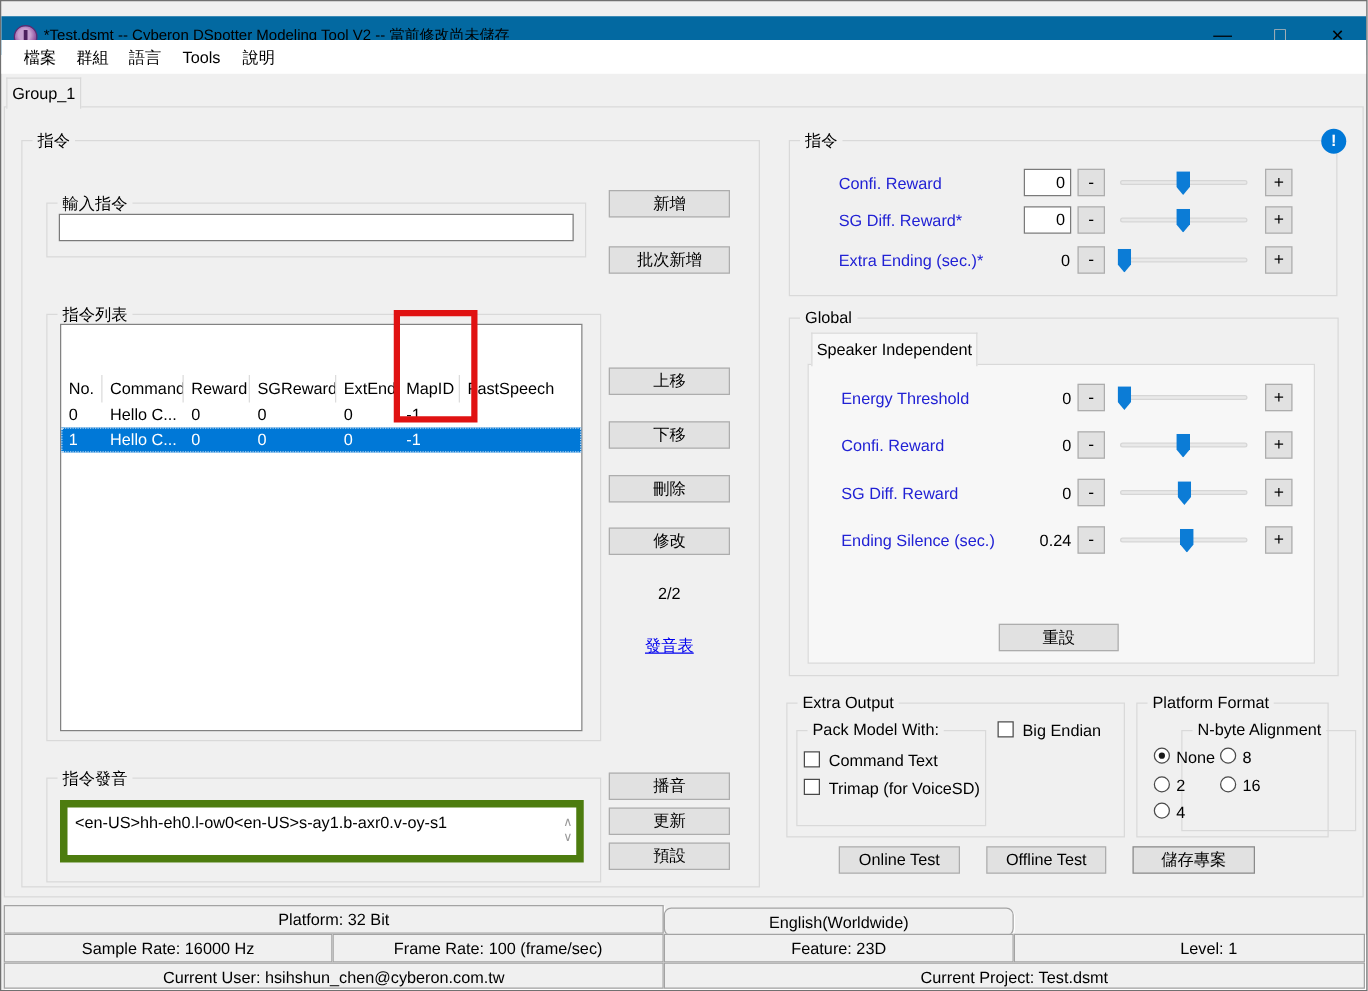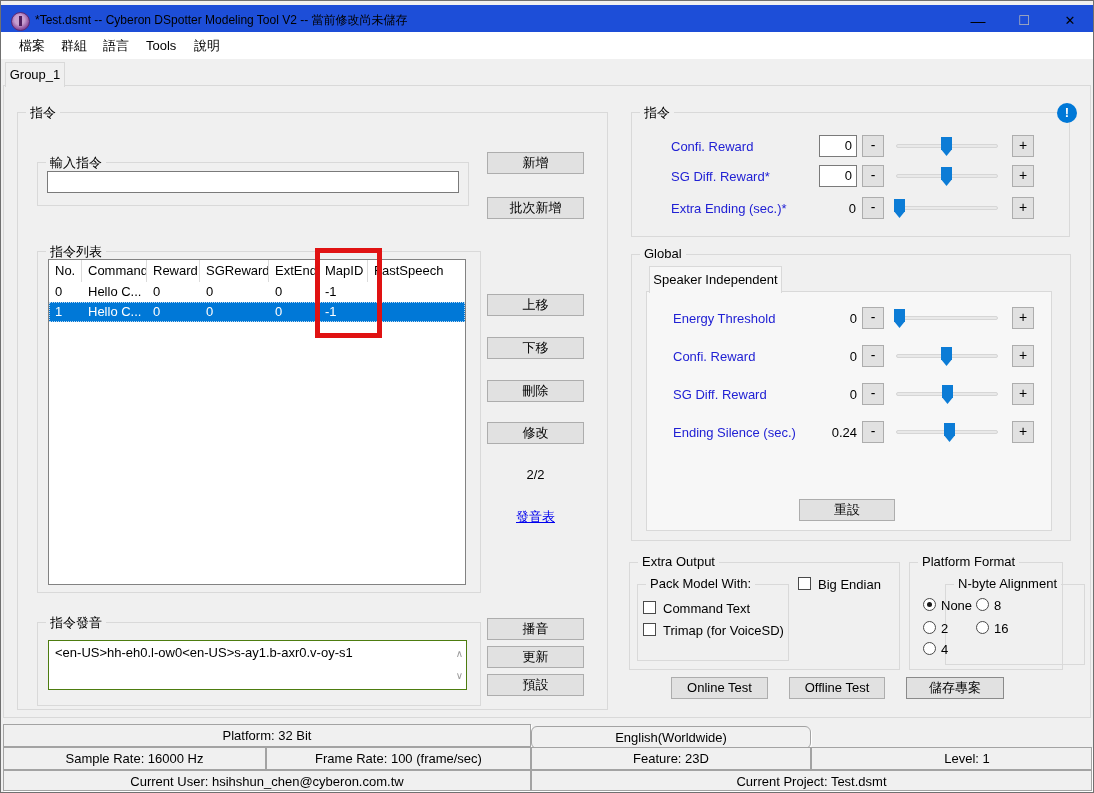--- a/index.html
+++ b/index.html
@@ -1,20 +1,20 @@
 <!DOCTYPE html>
 <html><head>
 <meta charset="utf-8">
 <style>
   html,body{margin:0;padding:0;background:#cfcfcf;}
   body{width:1094px;height:793px;font-family:"Liberation Sans","DejaVu Sans",sans-serif;}
   .window{position:absolute;left:0;top:0;width:1092px;height:791px;background:#f0f0f0;
           border:1px solid #707070;overflow:hidden;}
   
-  .titlebar{position:absolute;left:0;top:4px;width:100%;height:31px;background:#1d4ed8;}
+  .titlebar{position:absolute;left:0;top:12px;width:100%;height:31px;background:#0369a1;}
   .app-icon{position:absolute;left:10px;top:7px;width:17px;height:17px;border-radius:50%;
             background:radial-gradient(circle at 45% 40%,#c79fd0 0 35%,#8a4a9a 70%,#6e3380 100%);
             border:1px solid #5e2a70;}
   .app-icon::after{content:"";position:absolute;left:7px;top:3px;width:3px;height:10px;background:#4d1f5e;}
   .title-text{position:absolute;left:34px;top:0;height:31px;line-height:31px;font-size:12px;color:#000;white-space:nowrap;}
   .winbtn{position:absolute;top:0;width:46px;height:31px;text-align:center;line-height:31px;font-size:13px;color:#000;}
   .winbtn.min{right:92px;font-size:15px;}
   .winbtn.max{right:46px;color:#b9b9b9;}
   .winbtn.close{right:0;}
   
@@ -29,21 +29,21 @@
   .gb>.gl{position:absolute;top:-9px;left:8px;background:#f0f0f0;padding:0 4px;font-size:13px;color:#000;white-space:nowrap;}
   .blue{color:#2121d4;}
   
   .btn{position:absolute;background:#e1e1e1;border:1px solid #adadad;font-size:13px;color:#000;
        text-align:center;box-sizing:border-box;font-family:inherit;}
   .btn.std{width:97px;height:22px;line-height:20px;left:486px;}
   
   .tinput{position:absolute;background:#fff;border:1px solid #7a7a7a;box-sizing:border-box;font-size:13px;font-family:inherit;padding:0 4px;}
   
   .list{position:absolute;left:47px;top:258px;width:418px;height:326px;background:#fff;border:1px solid #828282;box-sizing:border-box;font-size:13px;}
-  .lhead{display:flex;height:22px;line-height:22px;}
+  .lhead{display:flex;height:22px;line-height:22px;margin-top:40px;}
   .lhead .hc{padding-left:6px;box-sizing:border-box;border-right:1px solid #dcdcdc;white-space:nowrap;overflow:hidden;}
   .lrow{display:flex;height:20px;line-height:20px;}
   .lrow .c{padding-left:6px;box-sizing:border-box;white-space:nowrap;overflow:hidden;}
   .lrow.sel{background:#0078d7;color:#fff;outline:1px dotted #bcd8f0;outline-offset:-1px;}
   .w0{width:33px}.w1{width:65px}.w2{width:53px}.w3{width:69px}.w4{width:50px}.w5{width:49px}.w6{flex:1}
   .redbox{position:absolute;left:314px;top:247px;width:57px;height:80px;border:5px solid #e01212;z-index:9;}
   
   .srow-label{position:absolute;font-size:13px;white-space:nowrap;}
   .sval{position:absolute;font-size:13px;text-align:right;}
   .sbtn{position:absolute;width:22px;height:22px;background:#e1e1e1;border:1px solid #adadad;box-sizing:border-box;
@@ -60,21 +60,21 @@
   
   .cb{position:absolute;width:13px;height:13px;background:#fff;border:1px solid #4a4a4a;box-sizing:border-box;}
   .rb{position:absolute;width:13px;height:13px;background:#fff;border:1px solid #4a4a4a;border-radius:50%;box-sizing:border-box;}
   .rb.on::after{content:"";position:absolute;left:3px;top:3px;width:5px;height:5px;border-radius:50%;background:#1a1a1a;}
   .ck-label{position:absolute;font-size:13px;white-space:nowrap;}
   
   .link{color:#0000ee;text-decoration:underline;font-size:13px;}
   
   .scell{position:absolute;background:#f0f0f0;border:1px solid #a3a3a3;box-shadow:1px 1px 0 #ffffff;
          box-sizing:border-box;text-align:center;font-size:13px;line-height:21px;white-space:nowrap;overflow:hidden;}
-  .pron{position:absolute;left:47px;top:639px;width:419px;height:50px;background:#fff;border:1px solid #4d7c0f;
+  .pron{position:absolute;left:47px;top:639px;width:419px;height:50px;background:#fff;border:6px solid #4d7c0f;
         box-sizing:border-box;font-size:13px;padding:4px 20px 4px 6px;}
   .scroll-arrow{position:absolute;right:3px;font-size:10px;color:#9a9a9a;line-height:10px;}
   .count{position:absolute;left:486px;width:97px;text-align:center;font-size:13px;}
 </style>
 </head>
 <body>
 
 <div class="window">
 
   <div class="titlebar">

